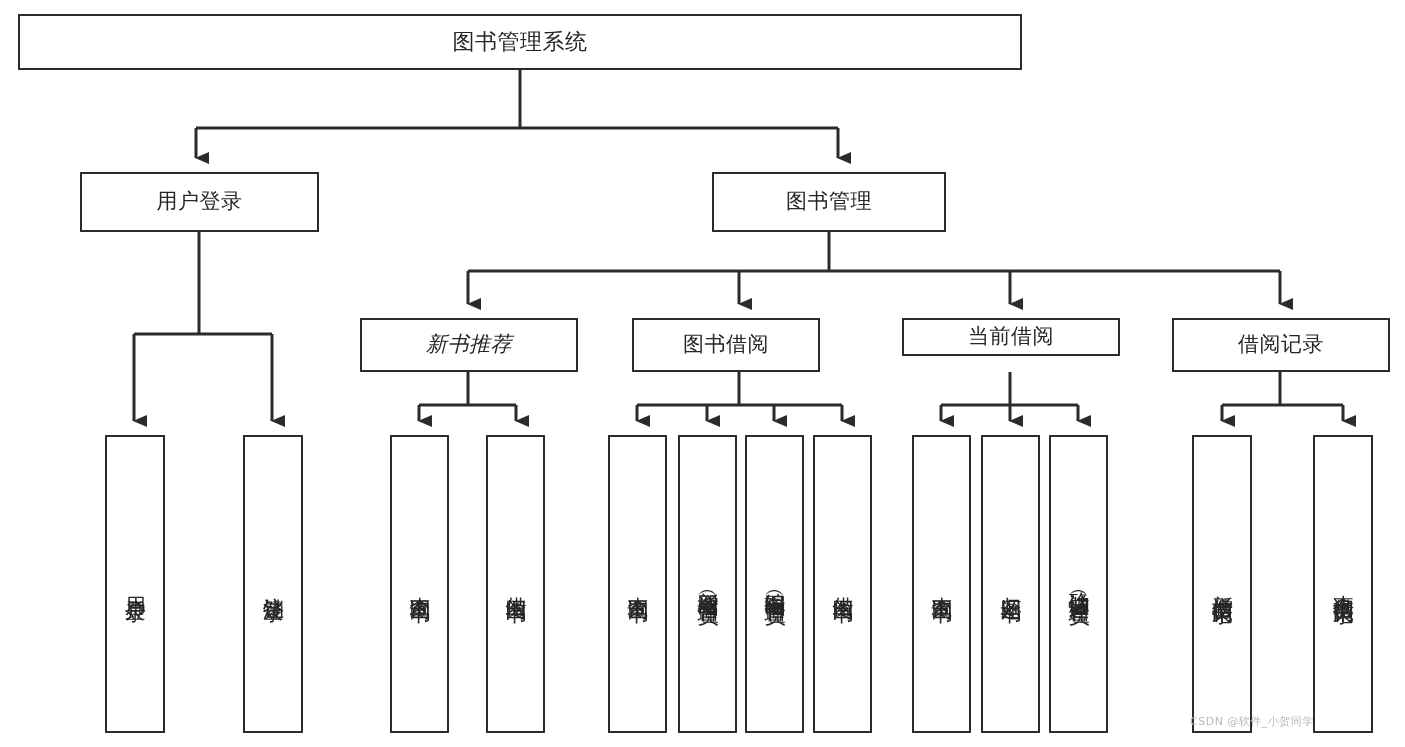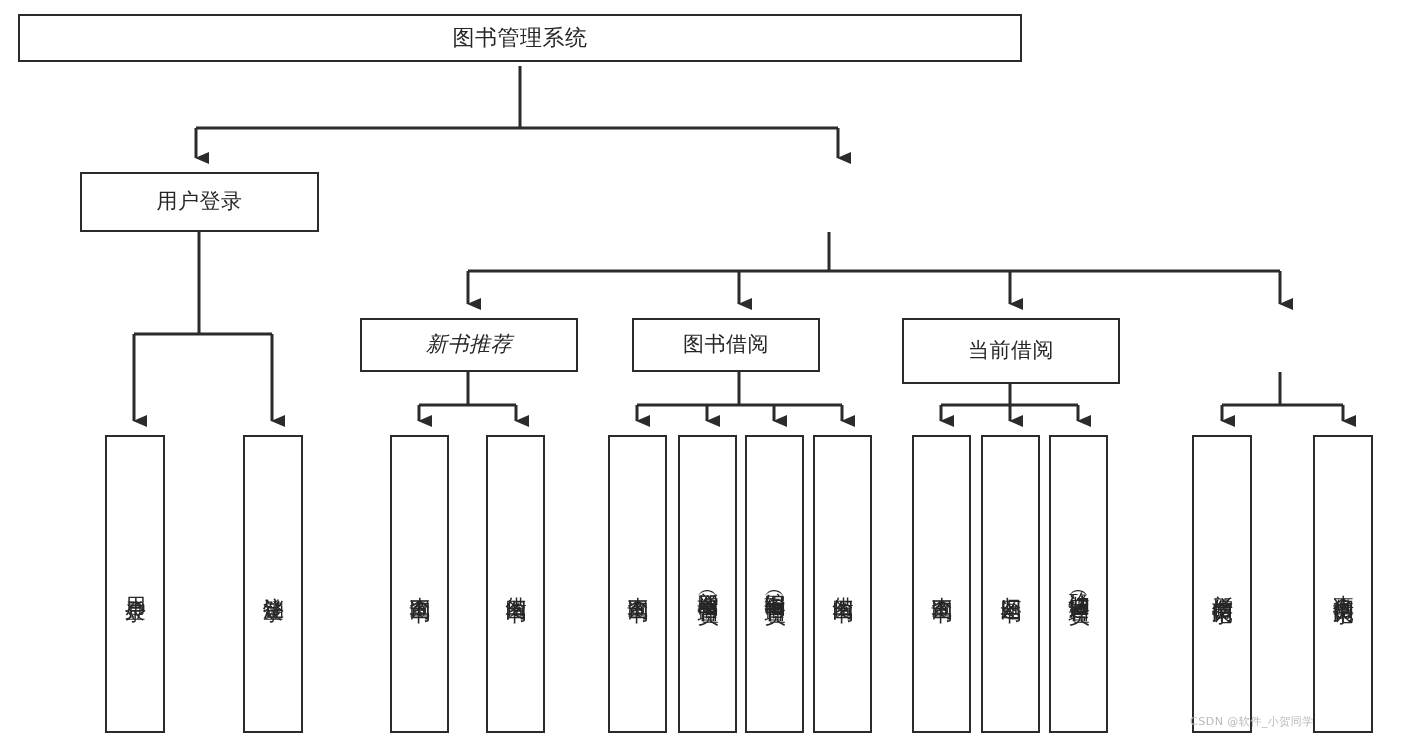--- a/index.html
+++ b/index.html
@@ -126,41 +126,47 @@
       <path d="M1078,405 L1078,421" marker-end="url(#arrow)"></path>
 
       <path d="M1280,372 L1280,405"></path>
       <path d="M1222,405 L1343,405"></path>
       <path d="M1222,405 L1222,421" marker-end="url(#arrow)"></path>
       <path d="M1343,405 L1343,421" marker-end="url(#arrow)"></path>
 
     </g>
   </svg>
 
-  <div class="node horiz root" style="left:18px; top:14px; width:1004px; height:48px;">
+  <div class="node horiz root" style="left:18px; top:14px; width:1004px; height:56px;">
     <span class="node-label">图书管理系统</span>
   </div>
 
   <div class="node horiz" style="left:80px; top:172px; width:239px; height:60px;">
     <span class="node-label">用户登录</span>
   </div>
 
+  <div class="node horiz" style="left:712px; top:172px; width:234px; height:60px;">
+    <span class="node-label">图书管理</span>
+  </div>
 
   <div class="node horiz" style="left:360px; top:318px; width:218px; height:54px;font-style:italic;">
     <span class="node-label">新书推荐</span>
   </div>
 
   <div class="node horiz" style="left:632px; top:318px; width:188px; height:54px;">
     <span class="node-label">图书借阅</span>
   </div>
 
-  <div class="node horiz" style="left:902px; top:318px; width:218px; height:66px;">
+  <div class="node horiz" style="left:902px; top:318px; width:218px; height:38px;">
     <span class="node-label">当前借阅</span>
   </div>
 
+  <div class="node horiz" style="left:1172px; top:318px; width:218px; height:54px;">
+    <span class="node-label">借阅记录</span>
+  </div>
 
   <div class="node vert" style="left:105px; top:435px; width:60px; height:298px;">
     <span class="node-label">用户登录</span>
   </div>
 
   <div class="node vert" style="left:243px; top:435px; width:60px; height:298px;">
     <span class="node-label">注销登录</span>
   </div>
 
   <div class="node vert" style="left:390px; top:435px; width:59px; height:298px;">

